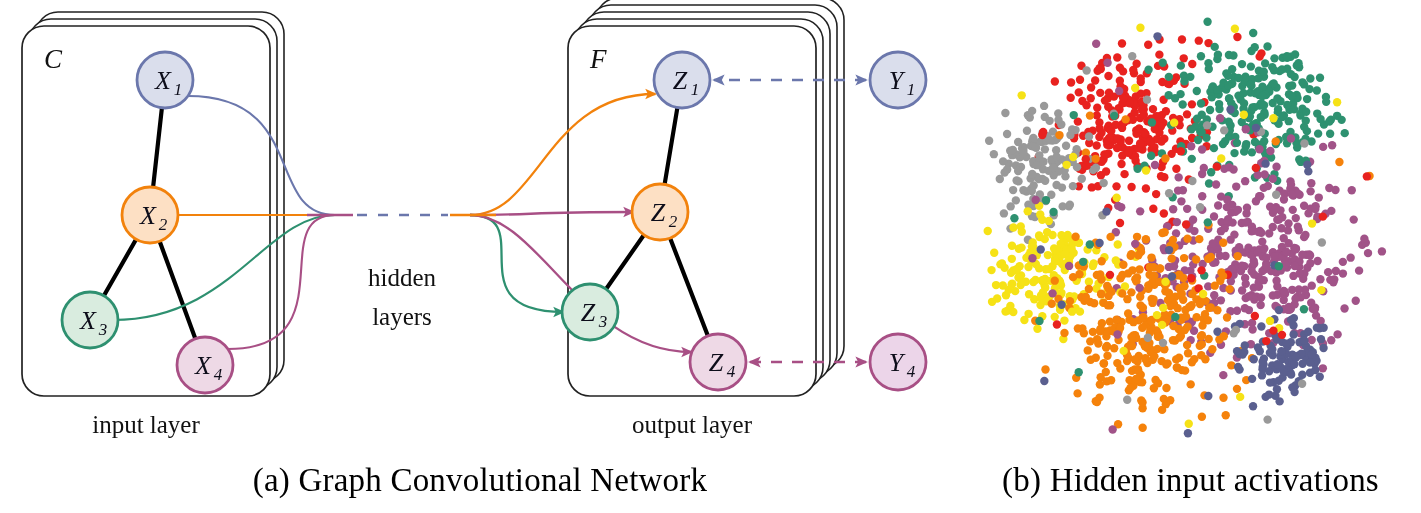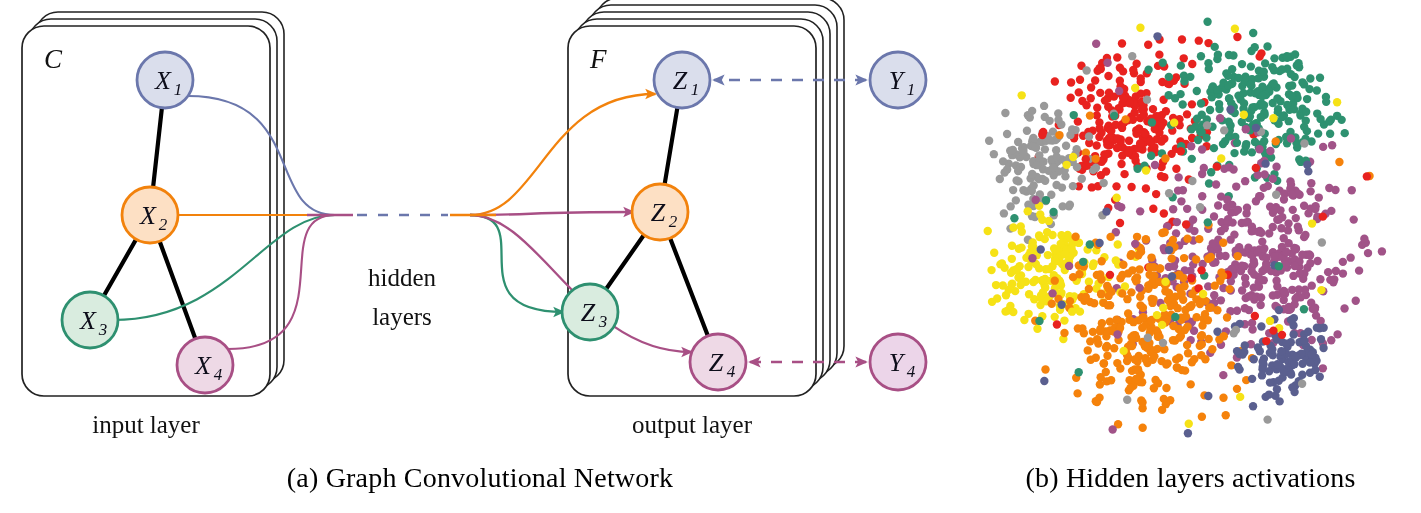--- a/index.html
+++ b/index.html
@@ -32,21 +32,21 @@
     left: 0;
     top: 0;
     width: 100%;
     height: 100%;
     display: block;
   }
   .caption {
     position: absolute;
     width: 100%;
     text-align: center;
-    font-size: 28px;
+    font-size: 33px;
     font-family: "Liberation Serif", "DejaVu Serif", serif;
     color: #000000;
     letter-spacing: 0.2px;
   }
   #caption-a { top: 462px; }
   #caption-b { top: 462px; }
 
   text { font-family: "Liberation Serif", "DejaVu Serif", serif; }
   .node-label { font-style: italic; font-size: 26px; fill: #0d0d1a; }
   .node-sub { font-style: italic; font-size: 17px; fill: #0d0d1a; }
@@ -1854,16 +1854,16 @@
           <circle cx="273.68" cy="333.36" r="4.2" fill="#999999"></circle>
           <circle cx="334.32" cy="364.16" r="4.2" fill="#5a5f8f"></circle>
           <circle cx="280.17" cy="396.90" r="4.2" fill="#f6e216"></circle>
           <circle cx="344.45" cy="340.77" r="4.2" fill="#5a5f8f"></circle>
           <circle cx="313.45" cy="330.65" r="4.2" fill="#e8221f"></circle>
           <circle cx="307.60" cy="419.62" r="4.2" fill="#999999"></circle>
           <circle cx="322.01" cy="334.86" r="4.2" fill="#e8221f"></circle>
           <circle cx="343.94" cy="309.28" r="4.2" fill="#2e9170"></circle>
         </g>
       </svg>
-    <div class="caption" id="caption-b">(b) Hidden layers activations</div>
+    <div class="caption" id="caption-b">(b) Hidden input activations</div>
   </div>
 
 </div>
 
 </body></html>

